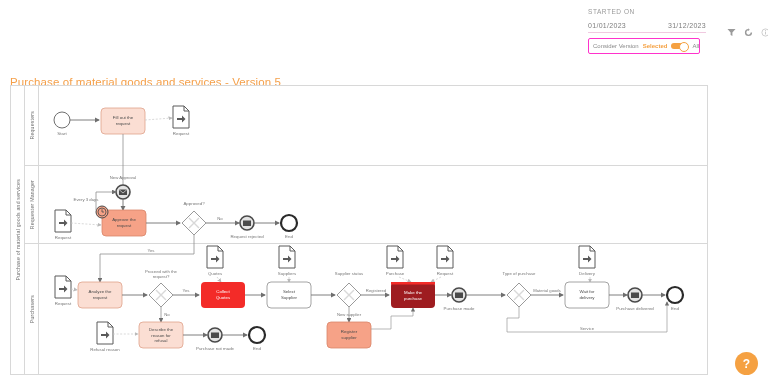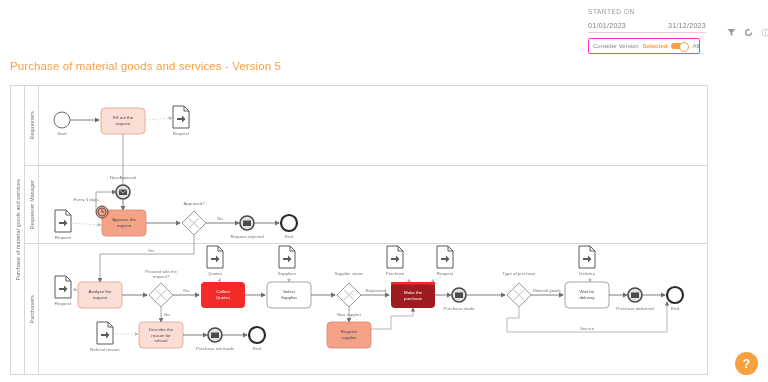--- a/index.html
+++ b/index.html
@@ -43,21 +43,21 @@
   }
 
   .header-icons {
     position: absolute; top: 28px; left: 727px;
     display: flex; gap: 8px; align-items: center;
   }
   .header-icons svg { display: block; }
 
   
   .page-title {
-    position: absolute; top: 60px; left: 10px;
+    position: absolute; top: 76px; left: 10px;
     font-size: 11.5px; color: #f5a04a; letter-spacing: .1px;
   }
 
   
   .diagram-frame {
     position: absolute; left: 10px; top: 85px;
     width: 698px; height: 290px;
     border: 1px solid #d8d8d8; background: #fff;
   }
   .pool-label-col {

